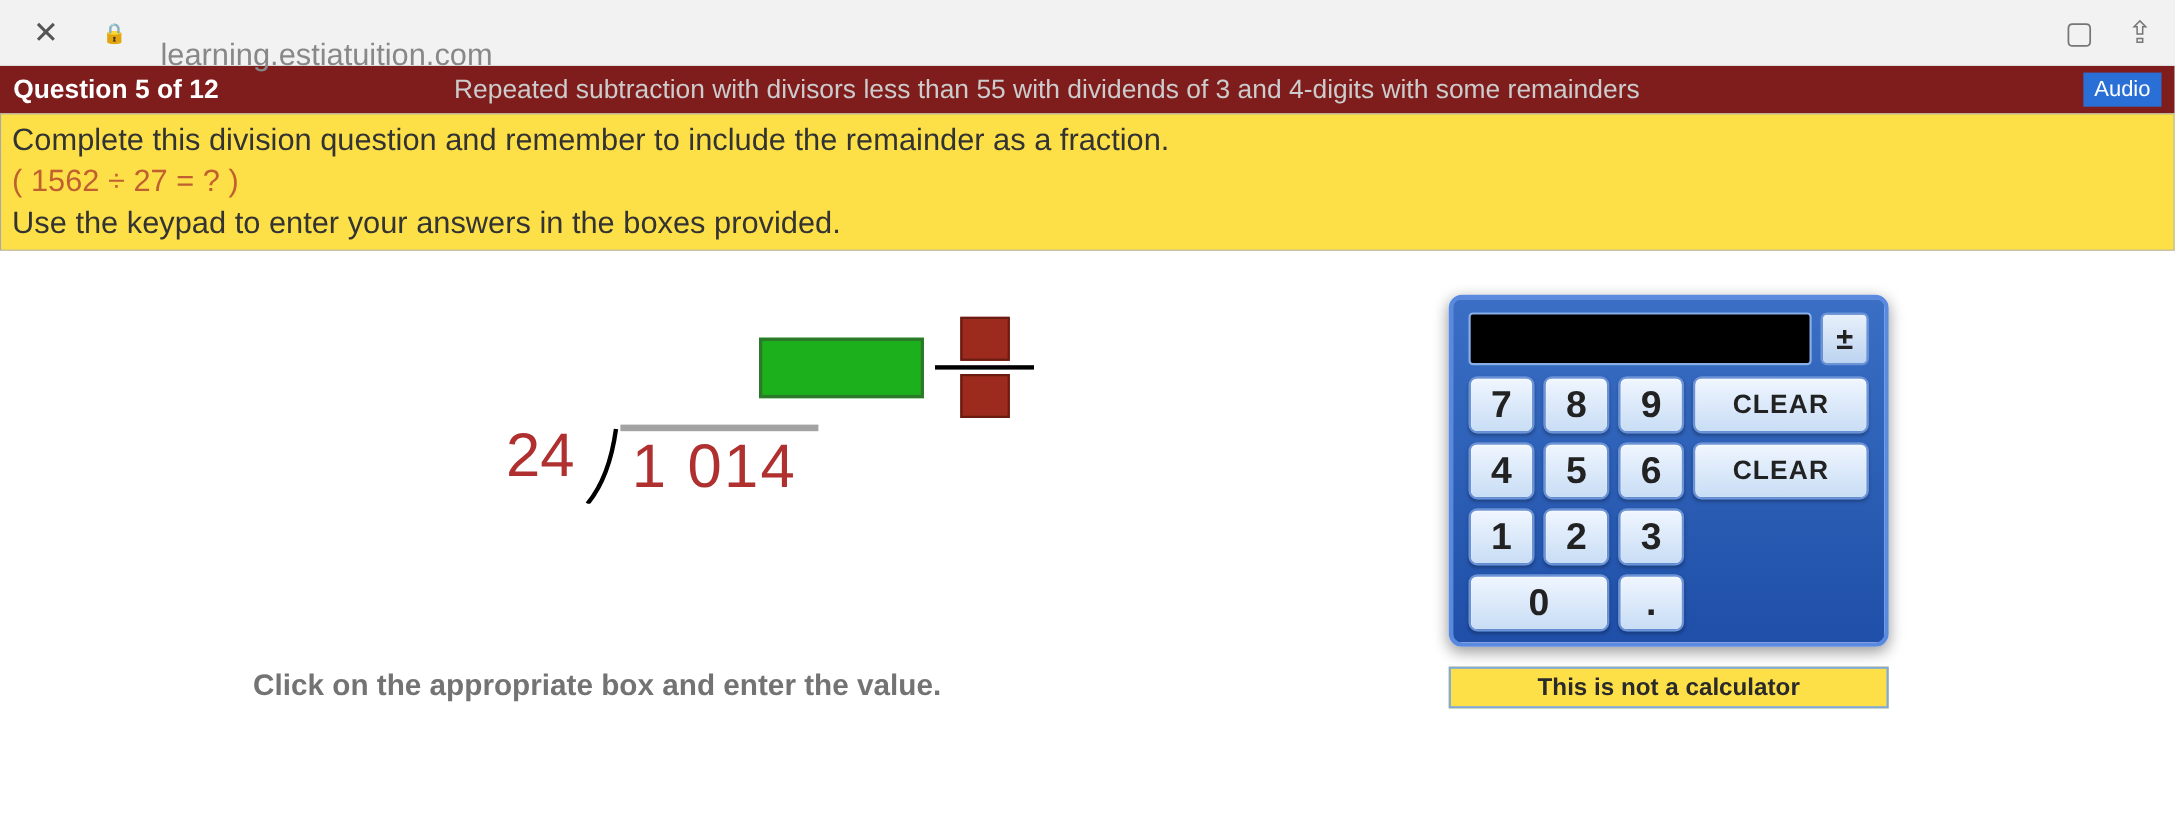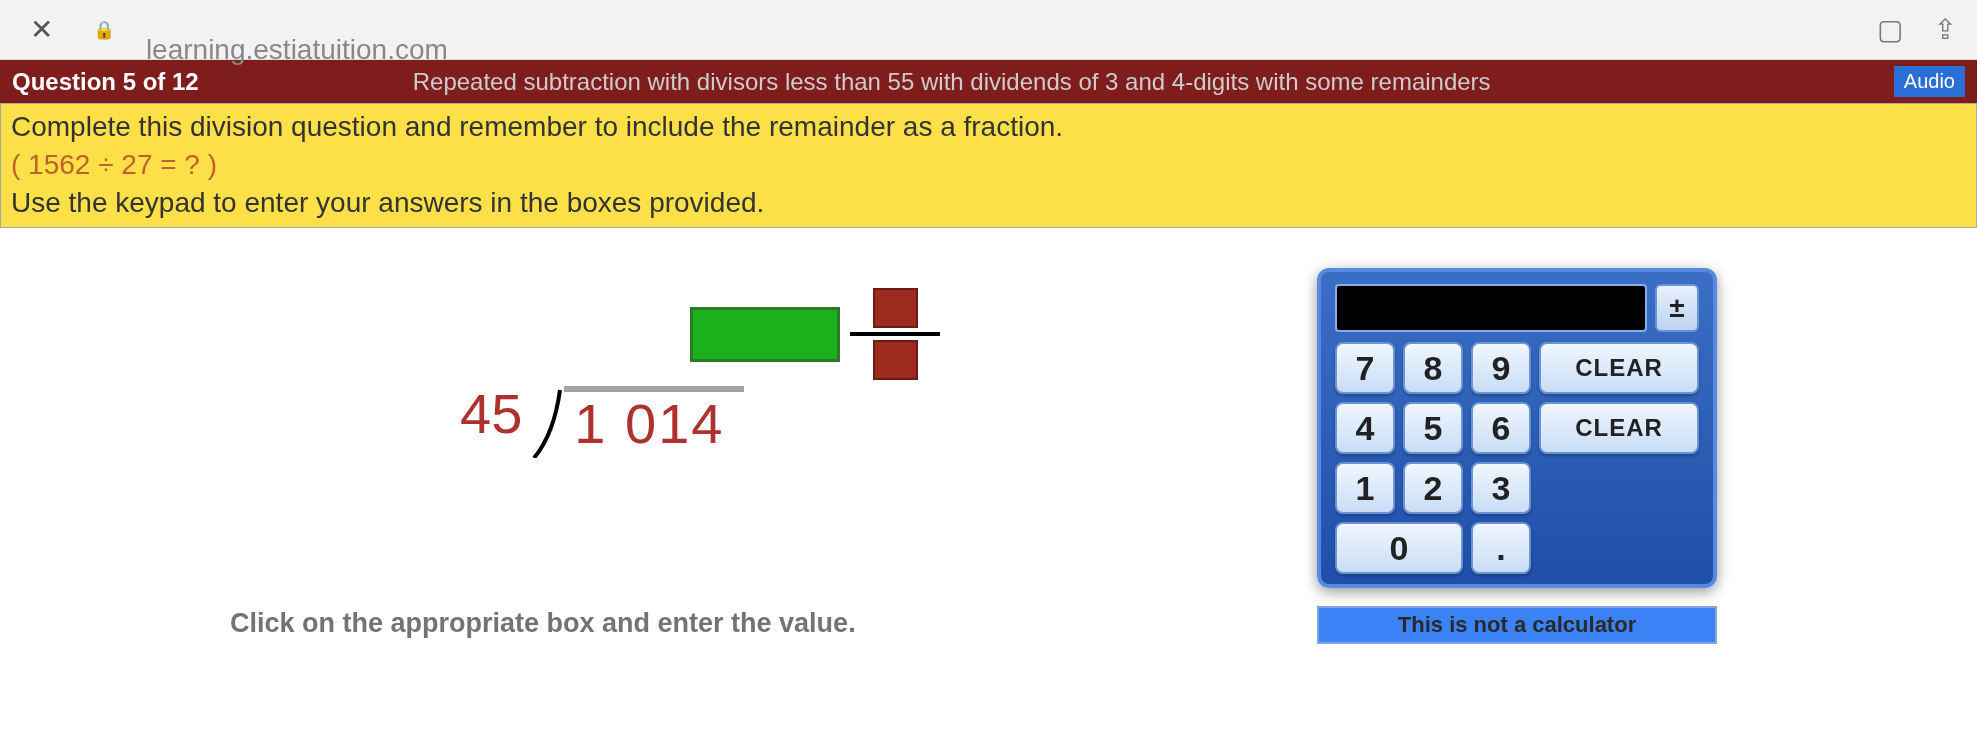--- a/index.html
+++ b/index.html
@@ -221,21 +221,21 @@
   }
   .kp-spacer {
     background: transparent;
   }
   .kp-note {
     position: absolute;
     right: 260px;
     top: 378px;
     width: 400px;
     text-align: center;
-    background: #3b82f6;
+    background: #fde047;
     border: 2px solid #7fa8dd;
     padding: 4px 0;
     font-size: 22px;
     font-weight: bold;
     color: #2a2a2a;
   }
 </style>
 </head>
 <body>
 
@@ -266,21 +266,21 @@
   <div class="division-block">
     <div class="answer-row">
       <div class="quotient-box"></div>
       <div class="fraction">
         <div class="frac-box"></div>
         <div class="frac-line"></div>
         <div class="frac-box"></div>
       </div>
     </div>
     <div class="division-line-row">
-      <span class="divisor">45</span>
+      <span class="divisor">24</span>
       <svg class="bracket-svg" viewBox="0 0 34 72">
         <path d="M 4 72 Q 24 48 30 4" stroke="#000" stroke-width="4" fill="none"></path>
       </svg>
       <span class="dividend">1 014</span>
     </div>
   </div>
 
   <div class="hint-text">Click on the appropriate box and enter the value.</div>
 
   <div class="keypad">

